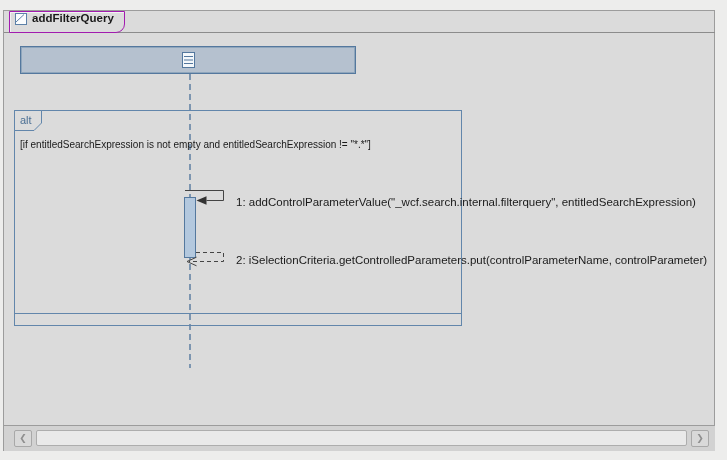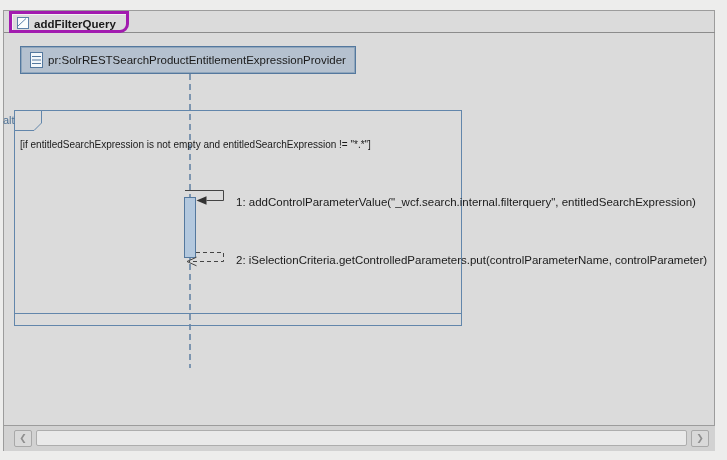--- a/index.html
+++ b/index.html
@@ -9,33 +9,33 @@
     font-family:"Liberation Sans","DejaVu Sans",sans-serif;
     color:#1a1a1a;
   }
   .panel{
     position:absolute;left:3px;top:10px;width:712px;height:441px;
     border:1px solid #9c9c9c;background:#dbdbdb;box-sizing:border-box;
   }
   .frame-line{position:absolute;left:4px;top:32px;width:711px;height:1px;background:#8c8c8c;}
   .diagram-tab{
     position:absolute;left:9px;top:11px;height:22px;min-width:104px;
-    background:#dcdcdc;border:3px solid #a21caf;border-bottom-right-radius:9px;
-    box-sizing:border-box;display:flex;align-items:flex-end;gap:4px;
+    background:#dcdcdc;border:1px solid #a21caf;border-bottom-right-radius:9px;
+    box-sizing:border-box;display:flex;align-items:flex-start;gap:4px;
     padding:0 10px 0 4px;box-shadow:inset 1px 1px 0 #f2f2f2;
   }
   .tab-title{font-size:11.5px;font-weight:bold;white-space:nowrap;}
   .lifeline-head{
     position:absolute;left:20px;top:46px;width:336px;height:28px;box-sizing:border-box;
     background:#b5c1cf;border:1px solid #54789e;box-shadow:0 0 0 1px #8fa6bc inset;
     display:flex;align-items:center;justify-content:center;gap:5px;
   }
   .lifeline-name{font-size:11.5px;white-space:nowrap;}
   .svg-overlay{position:absolute;left:0;top:0;pointer-events:none;}
-  .alt-label{position:absolute;left:3px;top:114px;font-size:11px;color:#4c7094;}
+  .alt-label{position:absolute;left:20px;top:114px;font-size:11px;color:#4c7094;}
   .guard-label{position:absolute;left:20px;top:139px;font-size:10px;white-space:nowrap;}
   .msg-label{position:absolute;font-size:11.5px;white-space:nowrap;}
   .msg-1{left:236px;top:196px;}
   .msg-2{left:236px;top:254px;}
   .scrollbar{
     position:absolute;left:4px;top:425px;width:711px;height:26px;
     background:#d2d2d2;border-top:1px solid #9c9c9c;box-sizing:border-box;
   }
   .sb-btn{
     position:absolute;top:4px;width:18px;height:17px;box-sizing:border-box;
@@ -88,21 +88,20 @@
 
   <div class="lifeline-head">
     <span style="display:flex;">
       <svg width="13" height="16" viewBox="0 0 13 16">
         <rect x="0.5" y="0.5" width="12" height="15" fill="#f4f8fb" stroke="#54789e"></rect>
         <line x1="2" y1="4.5" x2="11" y2="4.5" stroke="#54789e"></line>
         <line x1="2" y1="8" x2="11" y2="8" stroke="#54789e"></line>
         <line x1="2" y1="11.5" x2="11" y2="11.5" stroke="#54789e"></line>
       </svg>
     </span>
-    <span class="lifeline-name">pr:SolrRESTSearchProductEntitlementExpressionProvider</span>
   </div>
 
   <div class="alt-label">alt</div>
   <div class="guard-label">[if entitledSearchExpression is not empty and entitledSearchExpression != "*.*"]</div>
 
   <div class="msg-label msg-1">1: addControlParameterValue("_wcf.search.internal.filterquery", entitledSearchExpression)</div>
   <div class="msg-label msg-2">2: iSelectionCriteria.getControlledParameters.put(controlParameterName, controlParameter)</div>
 
   <div class="scrollbar">
     <div class="sb-btn sb-left">

